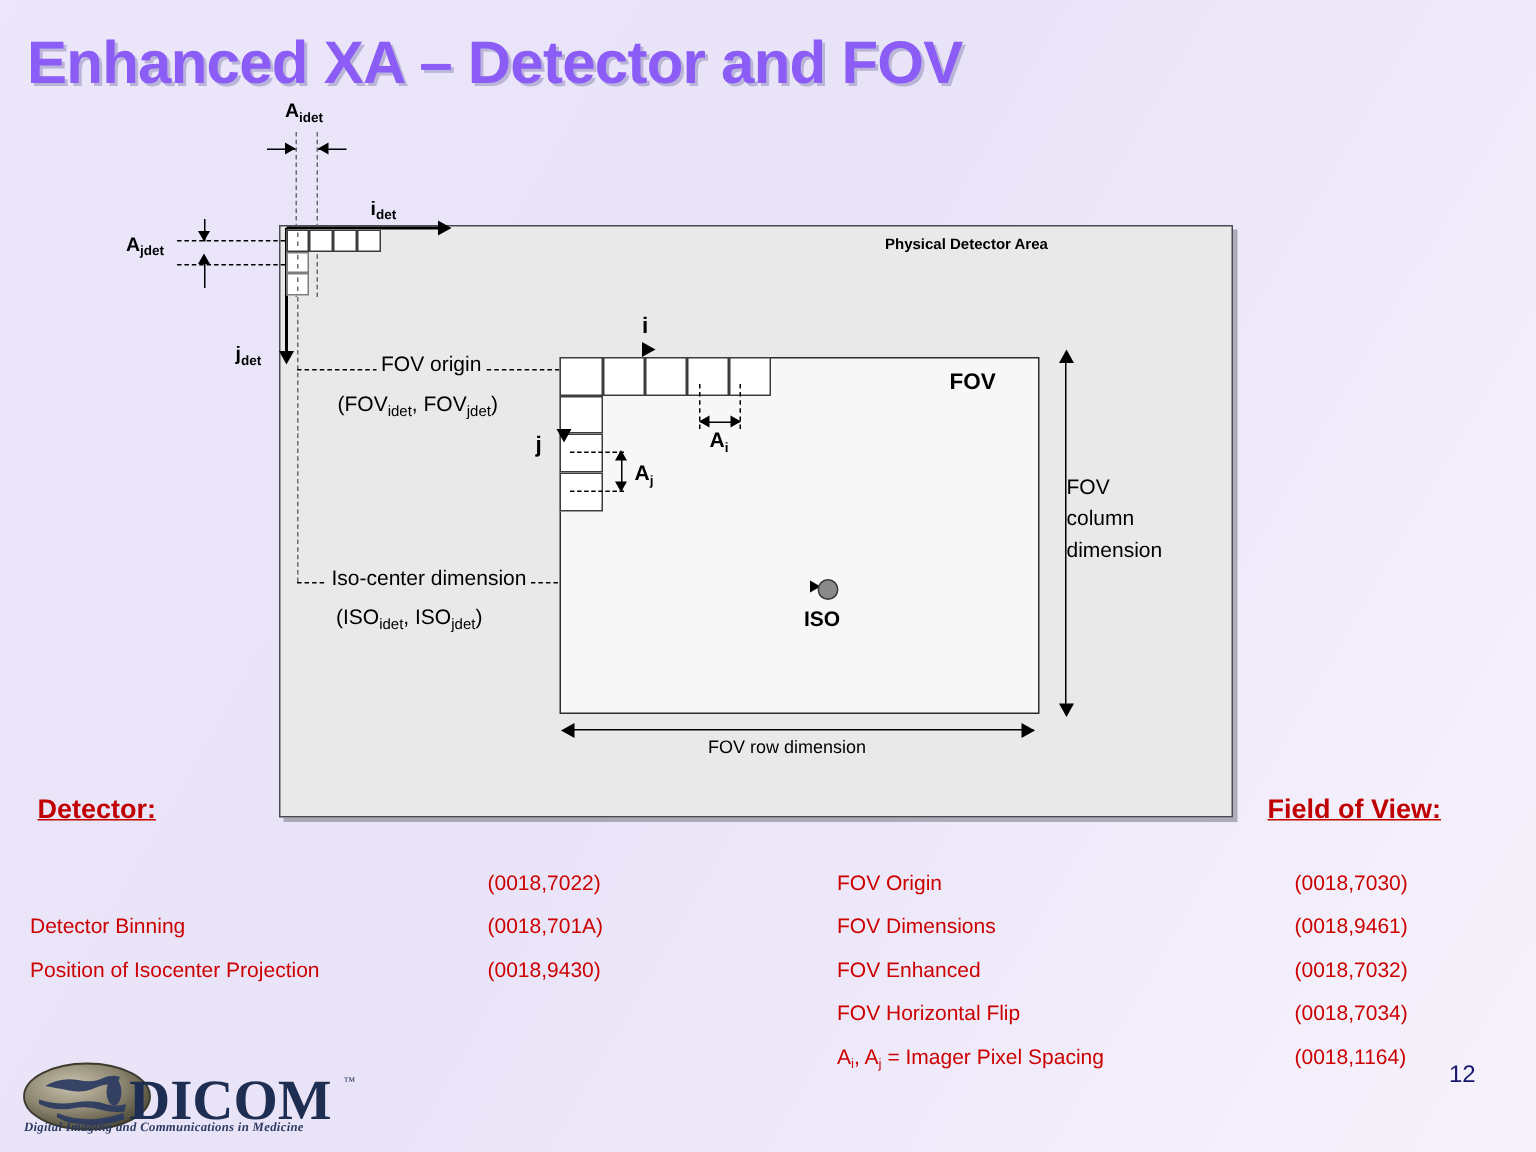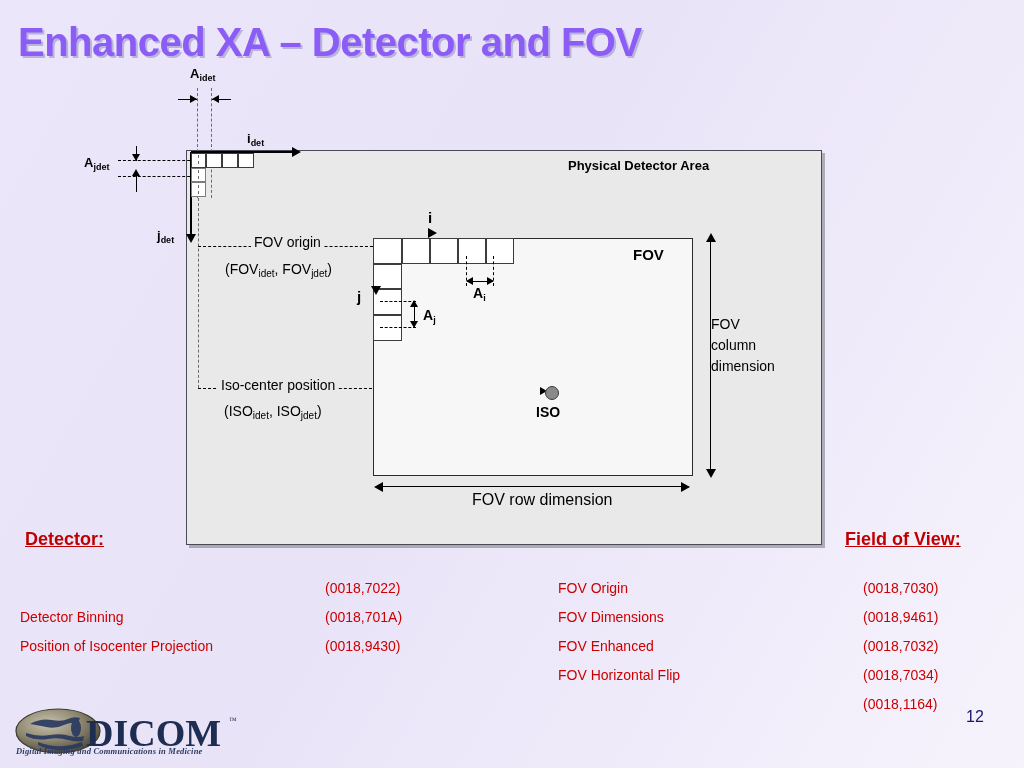--- a/index.html
+++ b/index.html
@@ -18,21 +18,21 @@
     text-shadow:2px 2px 0 #b9b4d8;
   }
 
   
   .panel{
     position:absolute;left:186px;top:150px;width:634px;height:393px;
     background:#e9e9e9;border:1.5px solid #4a4a55;
     box-shadow:3px 3px 0 rgba(120,120,130,.55);
   }
   .panel-title{
-    position:absolute;left:568px;top:158px;font-size:13px;font-weight:bold;color:#000;
+    position:absolute;left:590px;top:158px;font-size:10px;font-weight:bold;color:#000;
   }
 
   
   .lbl{position:absolute;font-size:14px;color:#000;white-space:nowrap;}
   .lbl.b{font-weight:bold;}
   .sub{font-size:9px;vertical-align:-3px;}
   .sub2{font-size:10px;vertical-align:-3px;}
 
   .cell{position:absolute;background:#fff;border:1px solid #3c3c3c;box-sizing:border-box;}
   .cellg{position:absolute;background:#fff;border:1px solid #7d7d7d;box-sizing:border-box;}
@@ -133,21 +133,21 @@
   <div class="hdash" style="left:198px;top:388px;width:350px;"></div>
 
   <div class="hdash" style="left:198px;top:246px;width:175px;"></div>
   <div class="ar-rs" style="left:374px;top:242px;"></div>
 
   <div class="lbl" style="left:251px;top:234px;font-size:14px;background:#e9e9e9;padding:0 3px;">FOV origin</div>
   <div class="lbl" style="left:225px;top:261px;font-size:14px;">
     <span>(FOV</span><span class="sub2">idet</span><span>, FOV</span><span class="sub2">jdet</span><span>)</span>
   </div>
 
-  <div class="lbl" style="left:218px;top:377px;font-size:14px;background:#e9e9e9;padding:0 3px;">Iso-center position</div>
+  <div class="lbl" style="left:218px;top:377px;font-size:14px;background:#e9e9e9;padding:0 3px;">Iso-center dimension</div>
   <div class="lbl" style="left:224px;top:403px;font-size:14px;">
     <span>(ISO</span><span class="sub2">idet</span><span>, ISO</span><span class="sub2">jdet</span><span>)</span>
   </div>
 
   <div class="fovbox"></div>
   <div class="lbl b" style="left:633px;top:246px;font-size:15px;">FOV</div>
 
   <div class="cell" style="left:373px;top:238px;width:29px;height:26px;"></div>
   <div class="cell" style="left:402px;top:238px;width:28px;height:26px;"></div>
   <div class="cell" style="left:430px;top:238px;width:28px;height:26px;"></div>
@@ -182,21 +182,21 @@
     <span>A</span><span class="sub">j</span>
   </div>
 
   <div class="ar-rs" style="left:540px;top:387px;"></div>
   <div class="isodot" style="left:545px;top:386px;"></div>
   <div class="lbl b" style="left:536px;top:404px;font-size:14px;">ISO</div>
 
   <div class="hline" style="left:377px;top:486px;width:312px;"></div>
   <div class="ar-l" style="left:374px;top:482px;"></div>
   <div class="ar-r" style="left:681px;top:482px;"></div>
-  <div class="lbl" style="left:472px;top:491px;font-size:16px;">FOV row dimension</div>
+  <div class="lbl" style="left:472px;top:491px;font-size:12px;">FOV row dimension</div>
 
   <div class="vline" style="left:710px;top:240px;height:235px;"></div>
   <div class="ar-u" style="left:706px;top:233px;"></div>
   <div class="ar-d" style="left:706px;top:469px;"></div>
   <div class="lbl" style="left:711px;top:316px;font-size:14px;">FOV</div>
   <div class="lbl" style="left:711px;top:337px;font-size:14px;">column</div>
   <div class="lbl" style="left:711px;top:358px;font-size:14px;">dimension</div>
 
   <div class="sec-head" style="left:25px;top:529px;">
     <span>Detector</span><span class="colon">:</span>
@@ -219,20 +219,23 @@
 
   <div class="redrow" style="left:558px;top:609px;">FOV Dimensions</div>
   <div class="redrow" style="left:863px;top:609px;">(0018,9461)</div>
 
   <div class="redrow" style="left:558px;top:638px;">FOV Enhanced</div>
   <div class="redrow" style="left:863px;top:638px;">(0018,7032)</div>
 
   <div class="redrow" style="left:558px;top:667px;text-align:center;">FOV Horizontal Flip</div>
   <div class="redrow" style="left:863px;top:667px;">(0018,7034)</div>
 
+  <div class="redrow" style="left:558px;top:696px;">
+    <span>A</span><span class="sub">i</span><span>, A</span><span class="sub">j</span><span> = Imager Pixel Spacing</span>
+  </div>
   <div class="redrow" style="left:863px;top:696px;">(0018,1164)</div>
 
   <div class="logo">
     <svg width="230" height="52" viewBox="0 0 230 52">
       <defs>
         <radialGradient id="globegrad" cx="38%" cy="33%" r="72%">
           <stop offset="0%" stop-color="#c9c2ae"></stop>
           <stop offset="55%" stop-color="#8d8670"></stop>
           <stop offset="100%" stop-color="#4a4636"></stop>
         </radialGradient>

